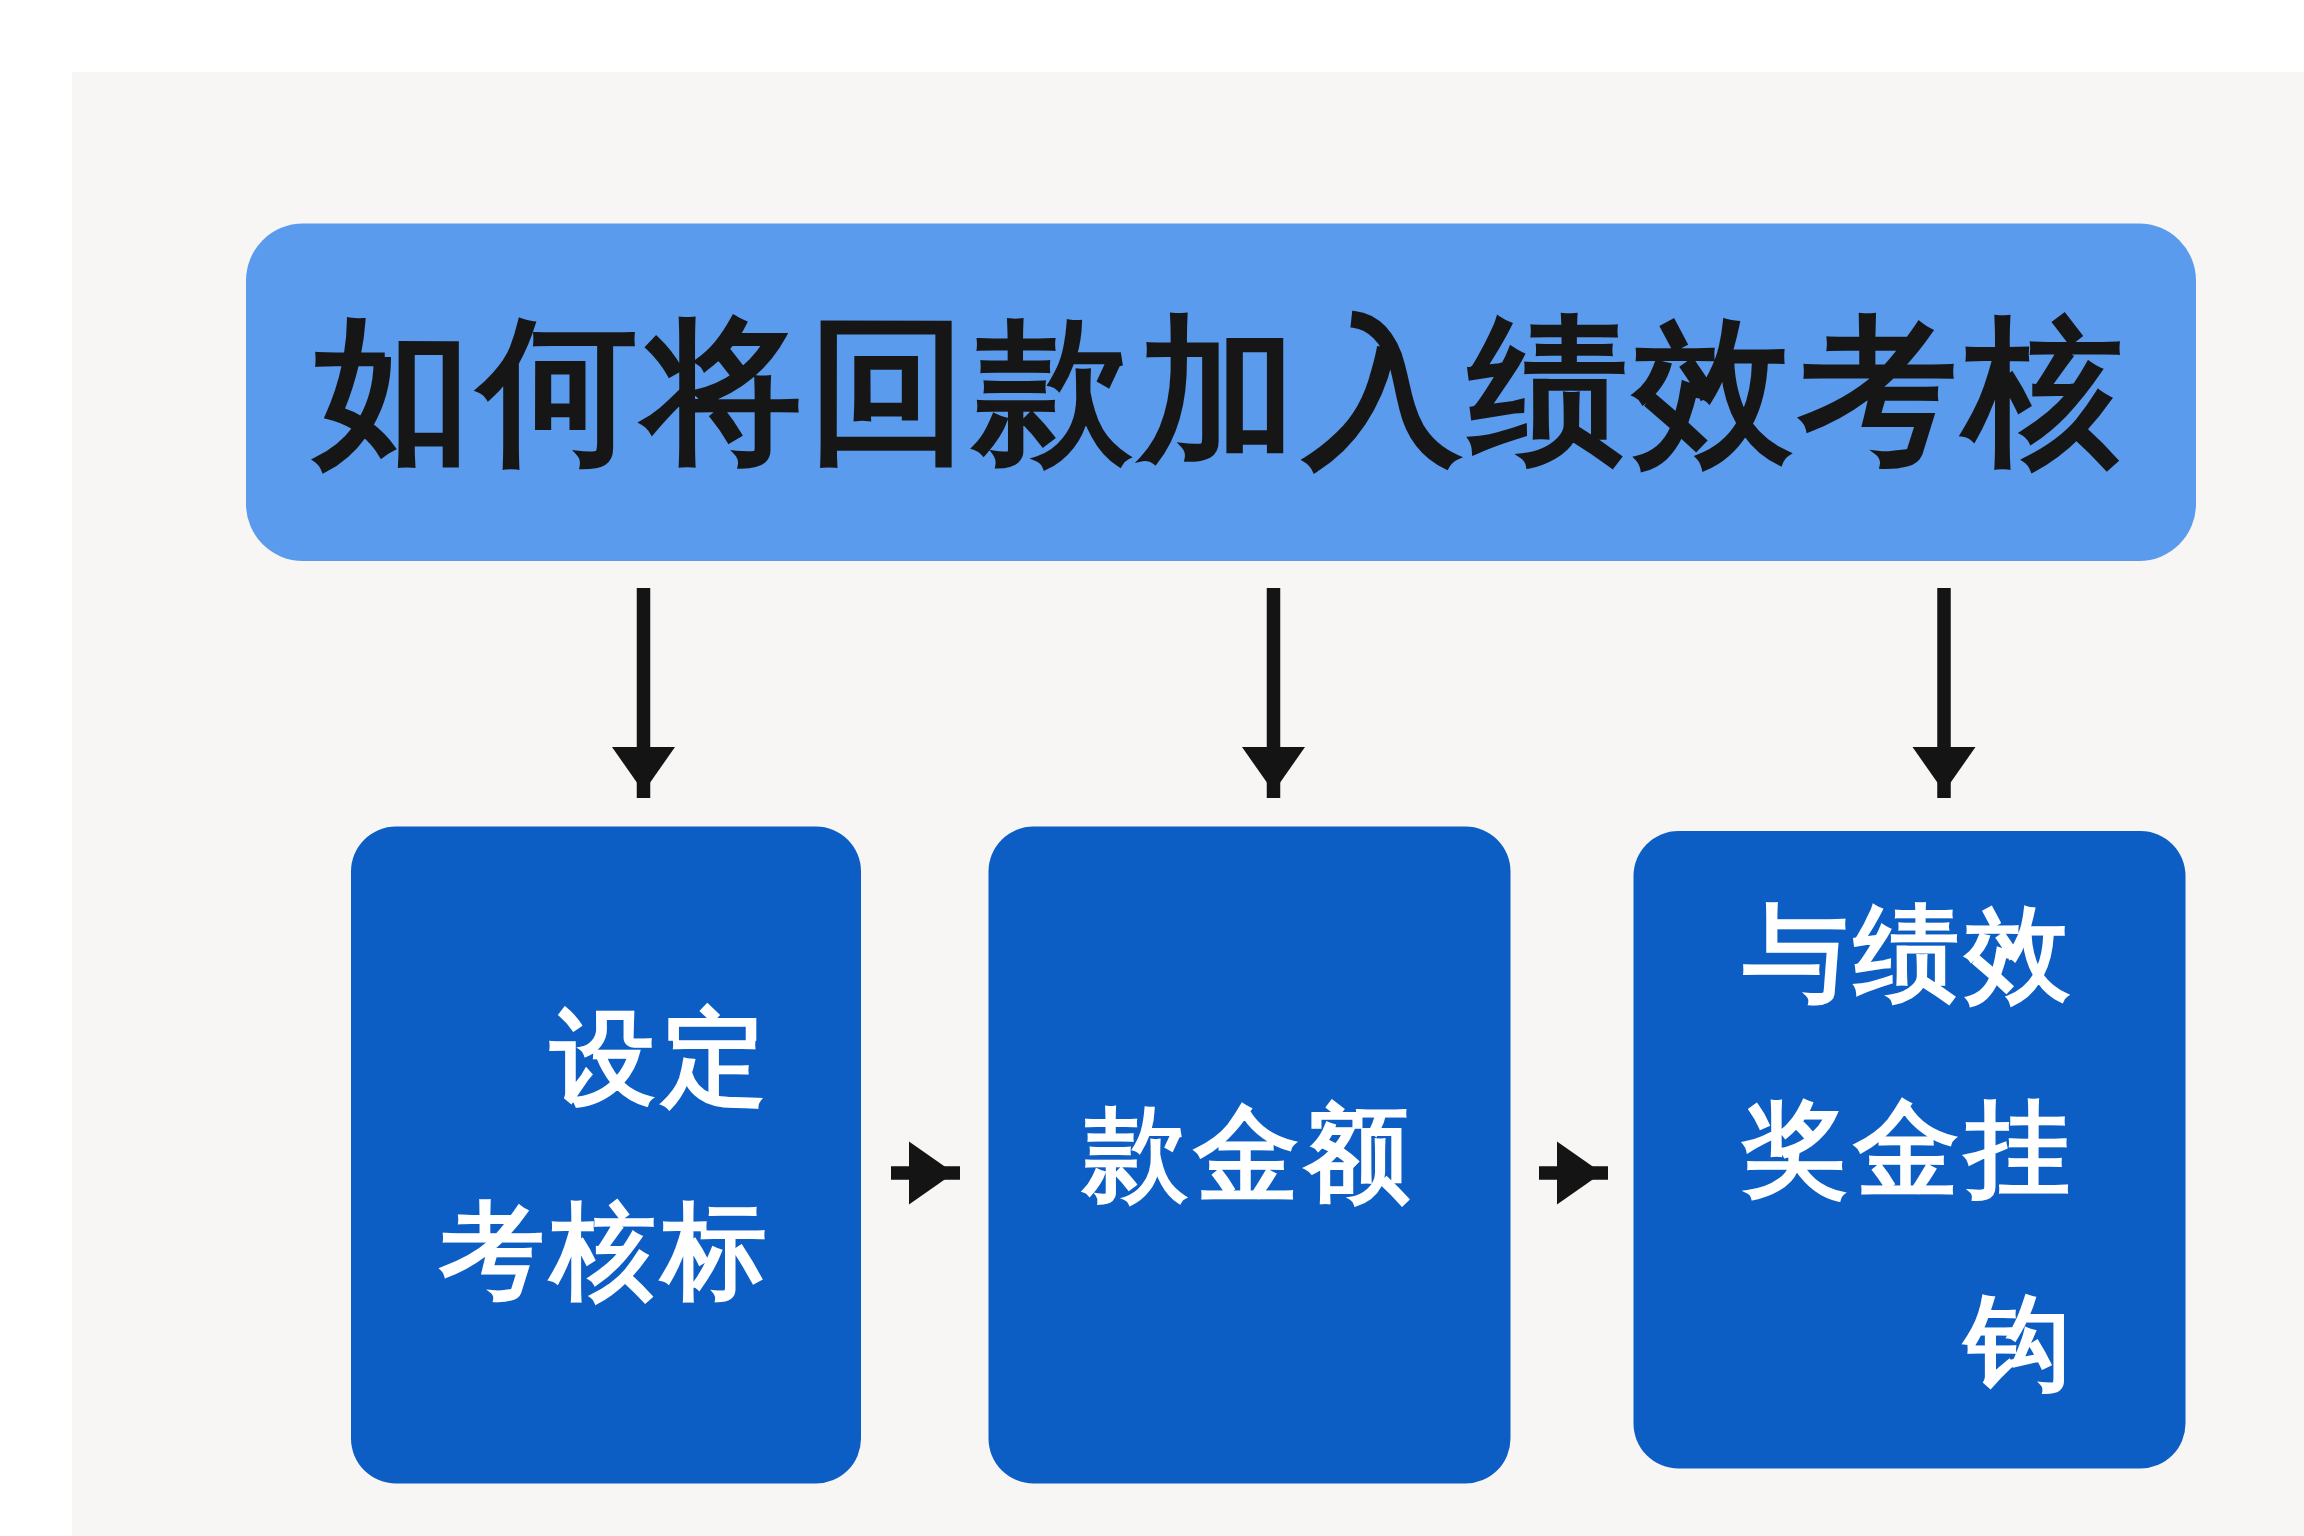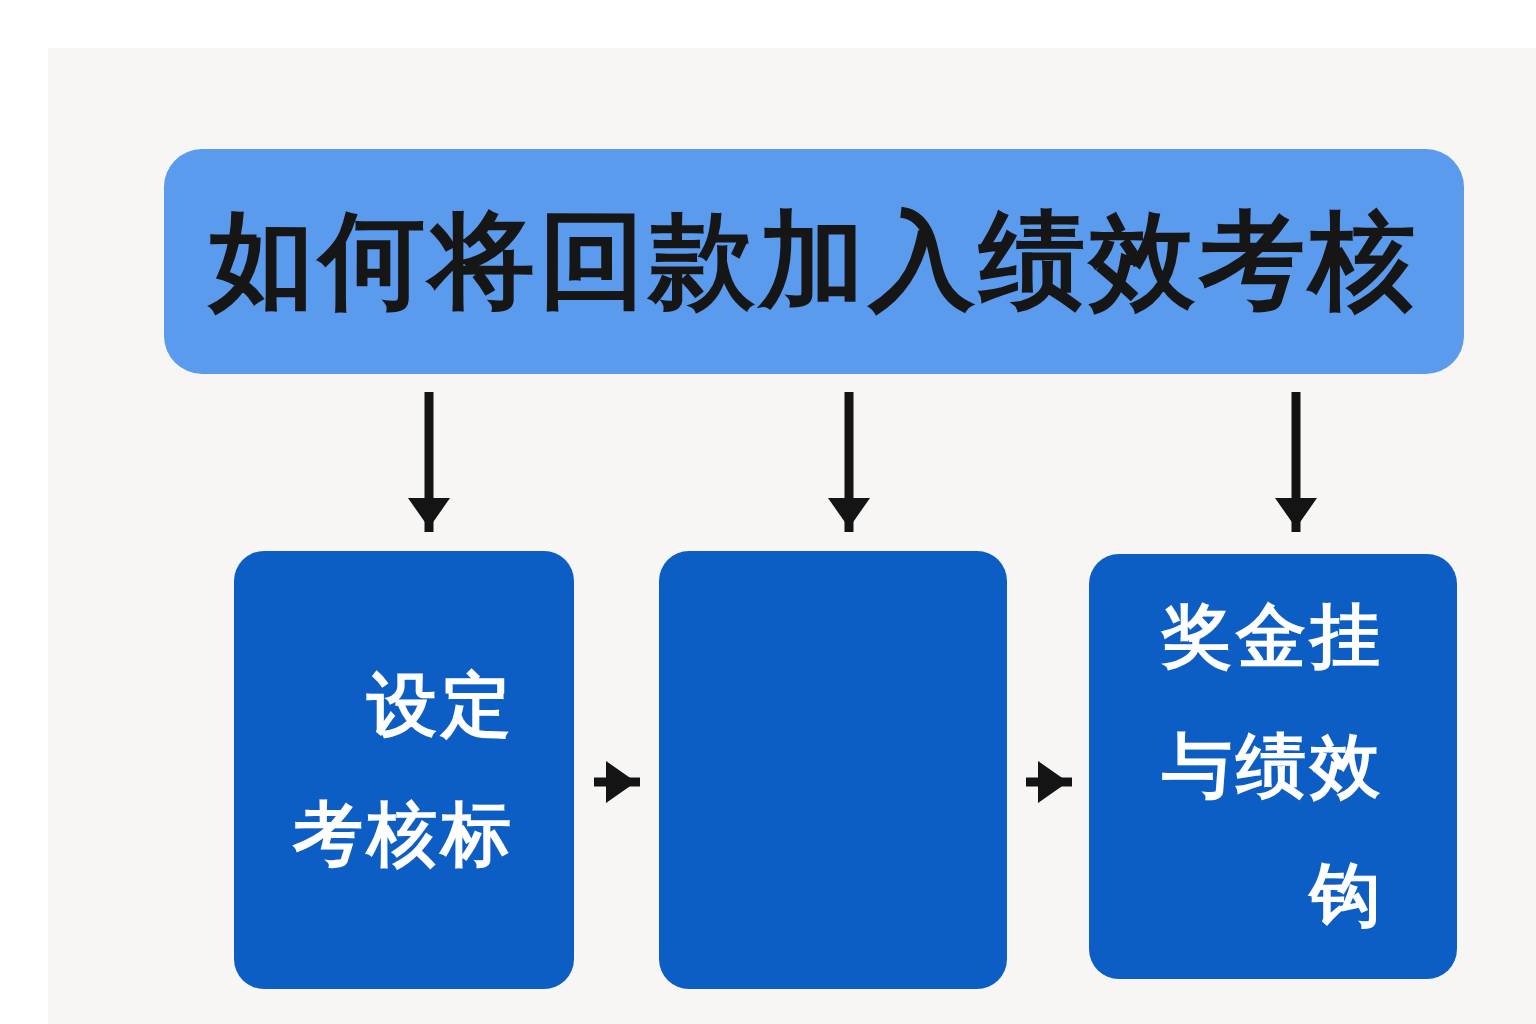--- a/index.html
+++ b/index.html
@@ -151,29 +151,30 @@
     </div>
   </div>
 
   <div class="h-arrow" id="arrow-right-1">
     <div class="shaft"></div>
     <div class="head"></div>
   </div>
 
   <div class="step-box" id="box-2">
     <div class="step-text">
+      <span class="step-line">款金额</span>
     </div>
   </div>
 
   <div class="h-arrow" id="arrow-right-2">
     <div class="shaft"></div>
     <div class="head"></div>
   </div>
 
   <div class="step-box" id="box-3">
     <div class="step-text">
+      <span class="step-line">与绩效</span>
       <span class="step-line">奖金挂</span>
-      <span class="step-line">与绩效</span>
       <span class="step-line">钩</span>
     </div>
   </div>
 
 </div>
 
 </body></html>

